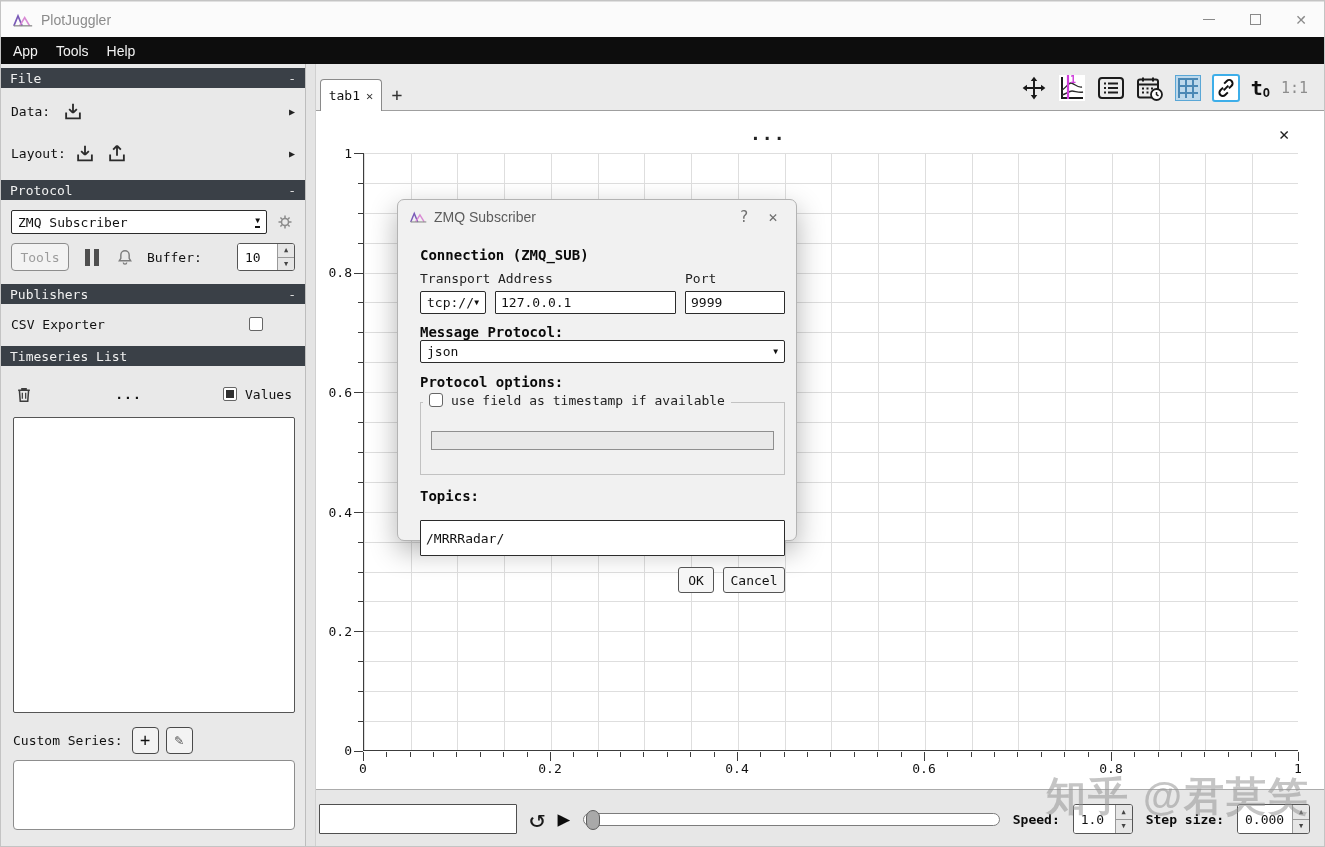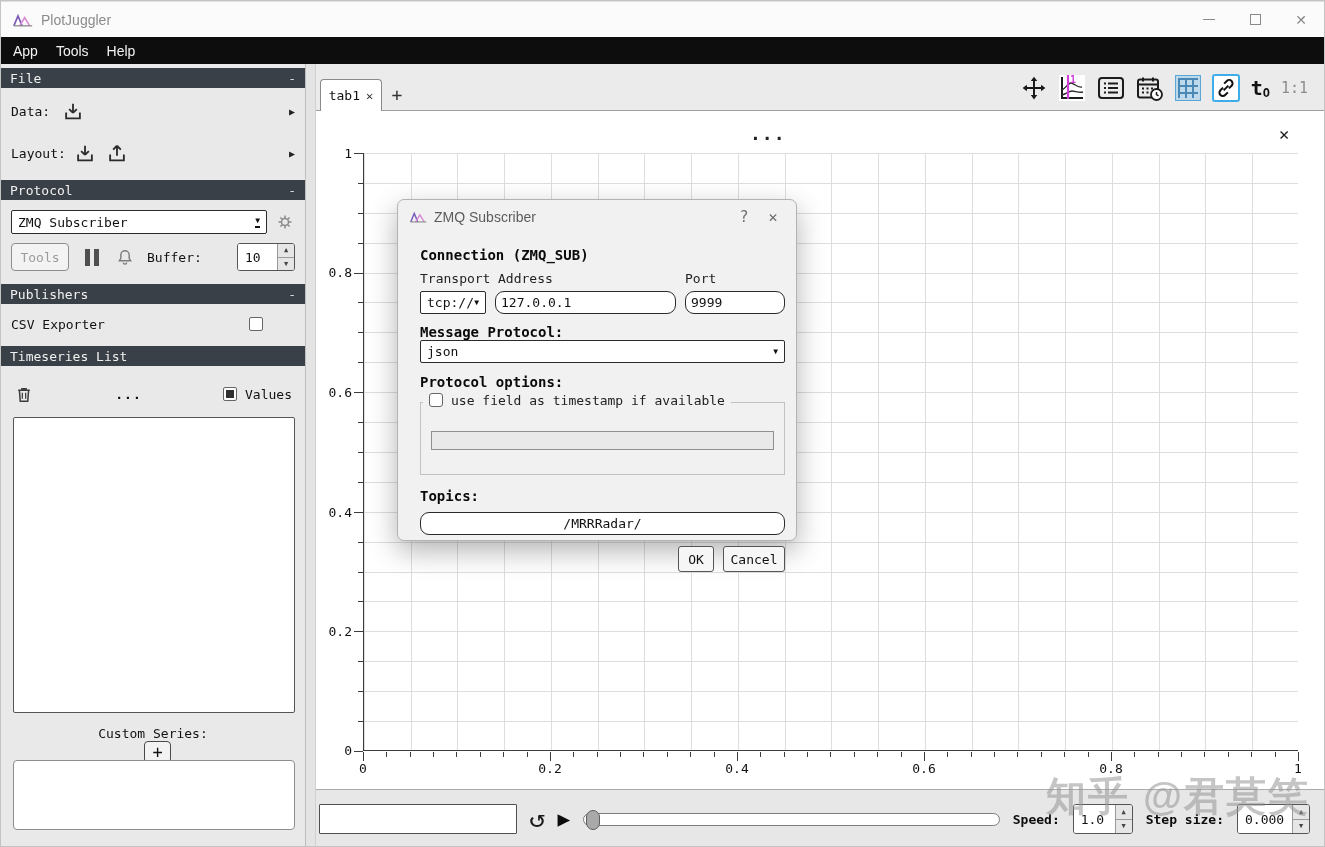--- a/index.html
+++ b/index.html
@@ -100,27 +100,27 @@
   .dlg-title .title-text { color:#5c5c5c; font-family:"Liberation Sans", sans-serif; font-size:14px; flex:1; }
   .dlg-title .dlg-help, .dlg-title .dlg-close { color:#6f6f6f; font-size:15px; width:22px; text-align:center; }
   .dlg-body { padding:6px 11px 0 22px; }
   .dlg-h { font-weight:bold; font-size:14px; color:#0a0a0a; }
   .lab-row { display:flex; margin-top:8px; font-size:13px; color:#222; }
   .lab-transport { width:78px; } .lab-address { flex:1; } .lab-port { width:100px; }
   .in-row { display:flex; margin-top:5px; gap:9px; }
   .dlg-select { background:#fff; border:1px solid #2b2b2b; border-radius:2px; height:23px; display:flex; align-items:center; padding:0 6px; }
   .dlg-select .arrow { margin-left:auto; font-size:8px; color:#111; }
   .sel-transport { width:68px;justify-content:space-between; }
-  .dlg-input { background:#fff; border:1px solid #2b2b2b; border-radius:9px; height:23px;
+  .dlg-input { background:#fff; border:1px solid #2b2b2b; border-radius:1px; height:23px;
                font-family:"DejaVu Sans Mono", monospace; font-size:13px; padding:0 5px; outline:none; color:#111; }
   .in-address { flex:1; } .in-port { width:100px; }
   .groupbox { margin-top:12px; border:1px solid #c2c2c2; height:73px; position:relative; }
   .gb-legend { position:absolute; top:-10px; left:2px; background:#f1f1f1; padding:0 6px; display:flex; align-items:flex-start; gap:8px; font-size:13px; color:#222; }
   .gb-input { position:absolute; left:10px; right:10px; top:28px; height:19px; background:#e9e9e9; border:1px solid #8f8f8f; width:calc(100% - 20px); }
-  .topics-input { width:100%; height:23px; margin-top:8px;text-align:center; }
+  .topics-input { width:100%; height:36px; margin-top:16px; }
   .btn-row { display:flex; justify-content:flex-end; gap:9px; margin-top:11px; }
   .dlg-btn { height:26px; background:#f6f6f6; border:1px solid #555; border-radius:3px; display:flex; align-items:center; justify-content:center; font-size:13px; }
   .btn-ok { width:36px; } .btn-cancel { width:62px; }
   
   .watermark { position:absolute; right:14px; top:768px; font-size:40px; font-weight:bold; letter-spacing:2px;
                color:rgba(150,150,150,0.55); z-index:60; font-family:"Liberation Sans", sans-serif; white-space:nowrap; }
   svg { display:block; }
 </style>
 </head>
 <body>
@@ -257,21 +257,21 @@
             <path d="M10 10v7M14 10v7" stroke="#3d3d3d" stroke-width="1.5"></path>
           </svg>
         </span>
         <span style="margin:0 auto;font-weight:bold;letter-spacing:1px;">...</span>
         <span class="cb checked"></span>
         <span style="margin-left:8px;">Values</span>
       </div>
 
       <div class="list-box"></div>
 
-      <div class="side-row" style="margin-top:13px;height:28px;padding:0 12px;flex-direction:column;">
+      <div class="side-row" style="margin-top:13px;height:28px;padding:0 12px;">
         <span>Custom Series:</span>
         <div class="btn" style="width:27px;height:27px;margin-left:9px;font-size:17px;border-color:#4a4a4a;">
           <span>+</span>
         </div>
         <div class="btn" style="width:27px;height:27px;margin-left:7px;font-size:15px;border-color:#4a4a4a;">
           <span style="color:#5a5a5a;">✎</span>
         </div>
       </div>
 
       <div class="custom-box"></div>

